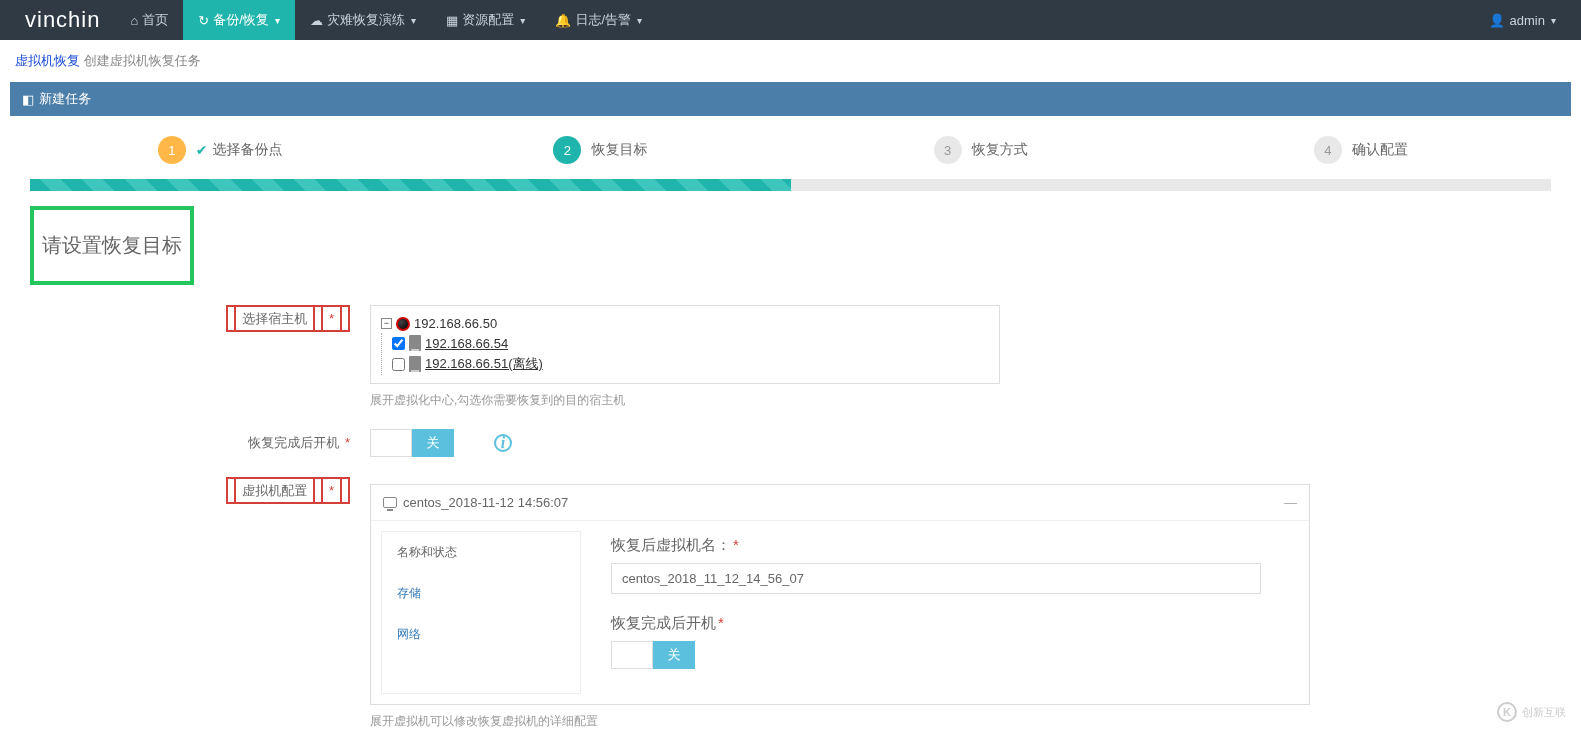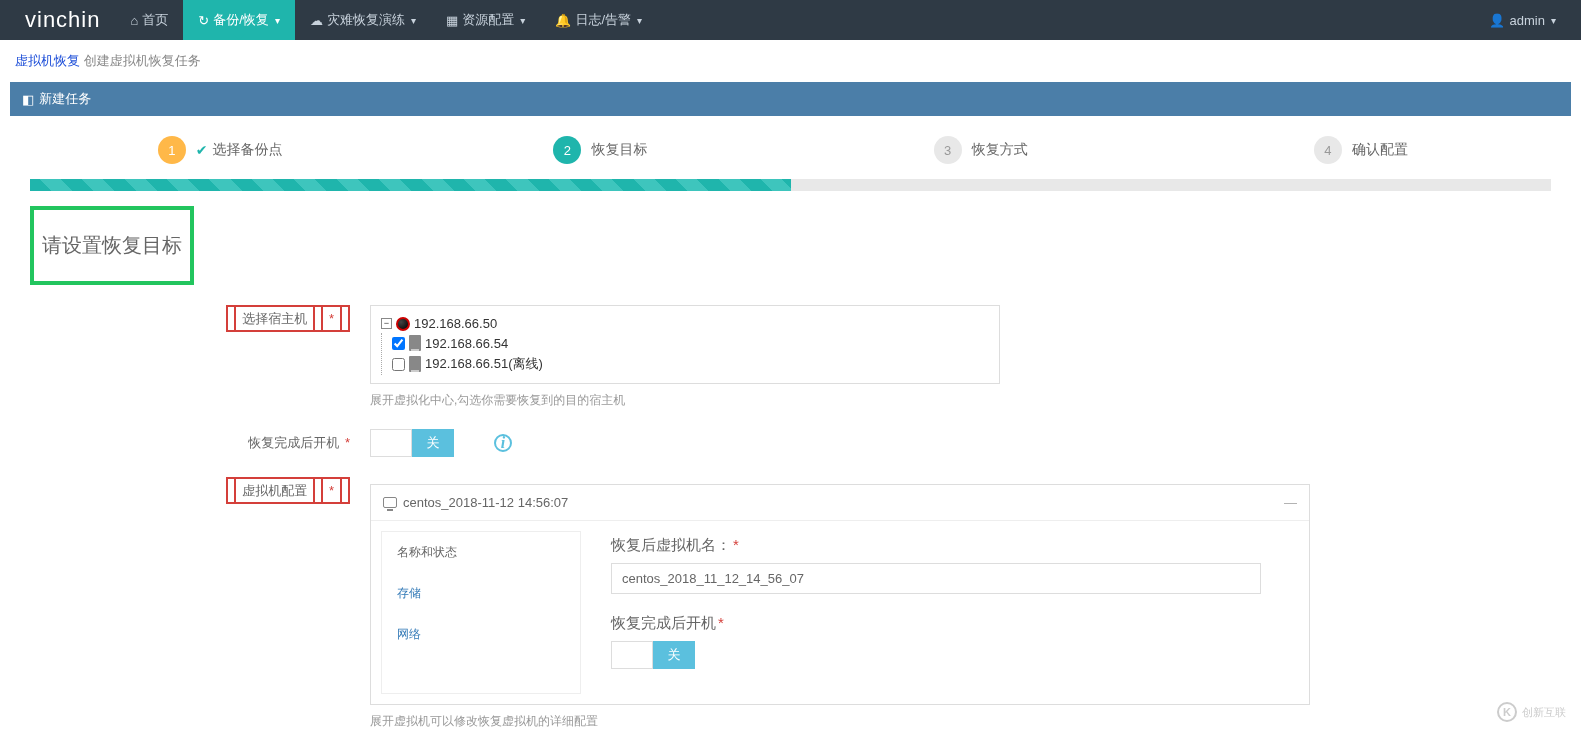--- a/index.html
+++ b/index.html
@@ -48,21 +48,21 @@
     .form-label.boxed span { border: 2px solid #d43f3a; padding: 4px 6px; }
     .req { color: #d43f3a; margin-left: 2px; }
     .form-field { flex: 1; max-width: 630px; }
     .form-hint { color: #999; font-size: 12px; margin-top: 8px; }
     
     
     .tree-box { border: 1px solid #ddd; padding: 8px 10px; font-size: 13px; }
     .tree-row { display: flex; align-items: center; gap: 4px; padding: 2px 0; }
     .tree-children { padding-left: 22px; }
     .tree-toggle { width: 11px; height: 11px; border: 1px solid #888; display: flex; align-items: center; justify-content: center; font-size: 9px; line-height: 1; cursor: pointer; }
-    .tree-dotted { border-left: 1px dotted #aaa; padding-left: 10px; }
+    .tree-dotted { border-left: 1px dotted #aaa; padding-left: 10px; text-decoration: underline; }
     .tree-icon-sphere { width: 14px; height: 14px; background: radial-gradient(circle at 30% 30%, #444, #000); border-radius: 50%; border: 2px solid #c00; }
     .tree-icon-host { width: 12px; height: 16px; background: #888; border-radius: 1px; position: relative; }
     .tree-icon-host::after { content: ''; position: absolute; bottom: 0; left: 2px; right: 2px; height: 2px; background: #ccc; }
     .tree-checkbox { width: 13px; height: 13px; }
     
     
     .toggle-group { display: flex; align-items: center; }
     .toggle-empty { width: 42px; height: 28px; border: 1px solid #ddd; background: #fff; }
     .toggle-btn { width: 42px; height: 28px; background: #5bc0de; color: #fff; display: flex; align-items: center; justify-content: center; font-size: 13px; cursor: pointer; }
     .info-icon { color: #5bc0de; margin-left: 40px; font-size: 16px; font-weight: bold; border: 2px solid #5bc0de; border-radius: 50%; width: 18px; height: 18px; display: inline-flex; align-items: center; justify-content: center; font-style: italic; font-family: serif; }

